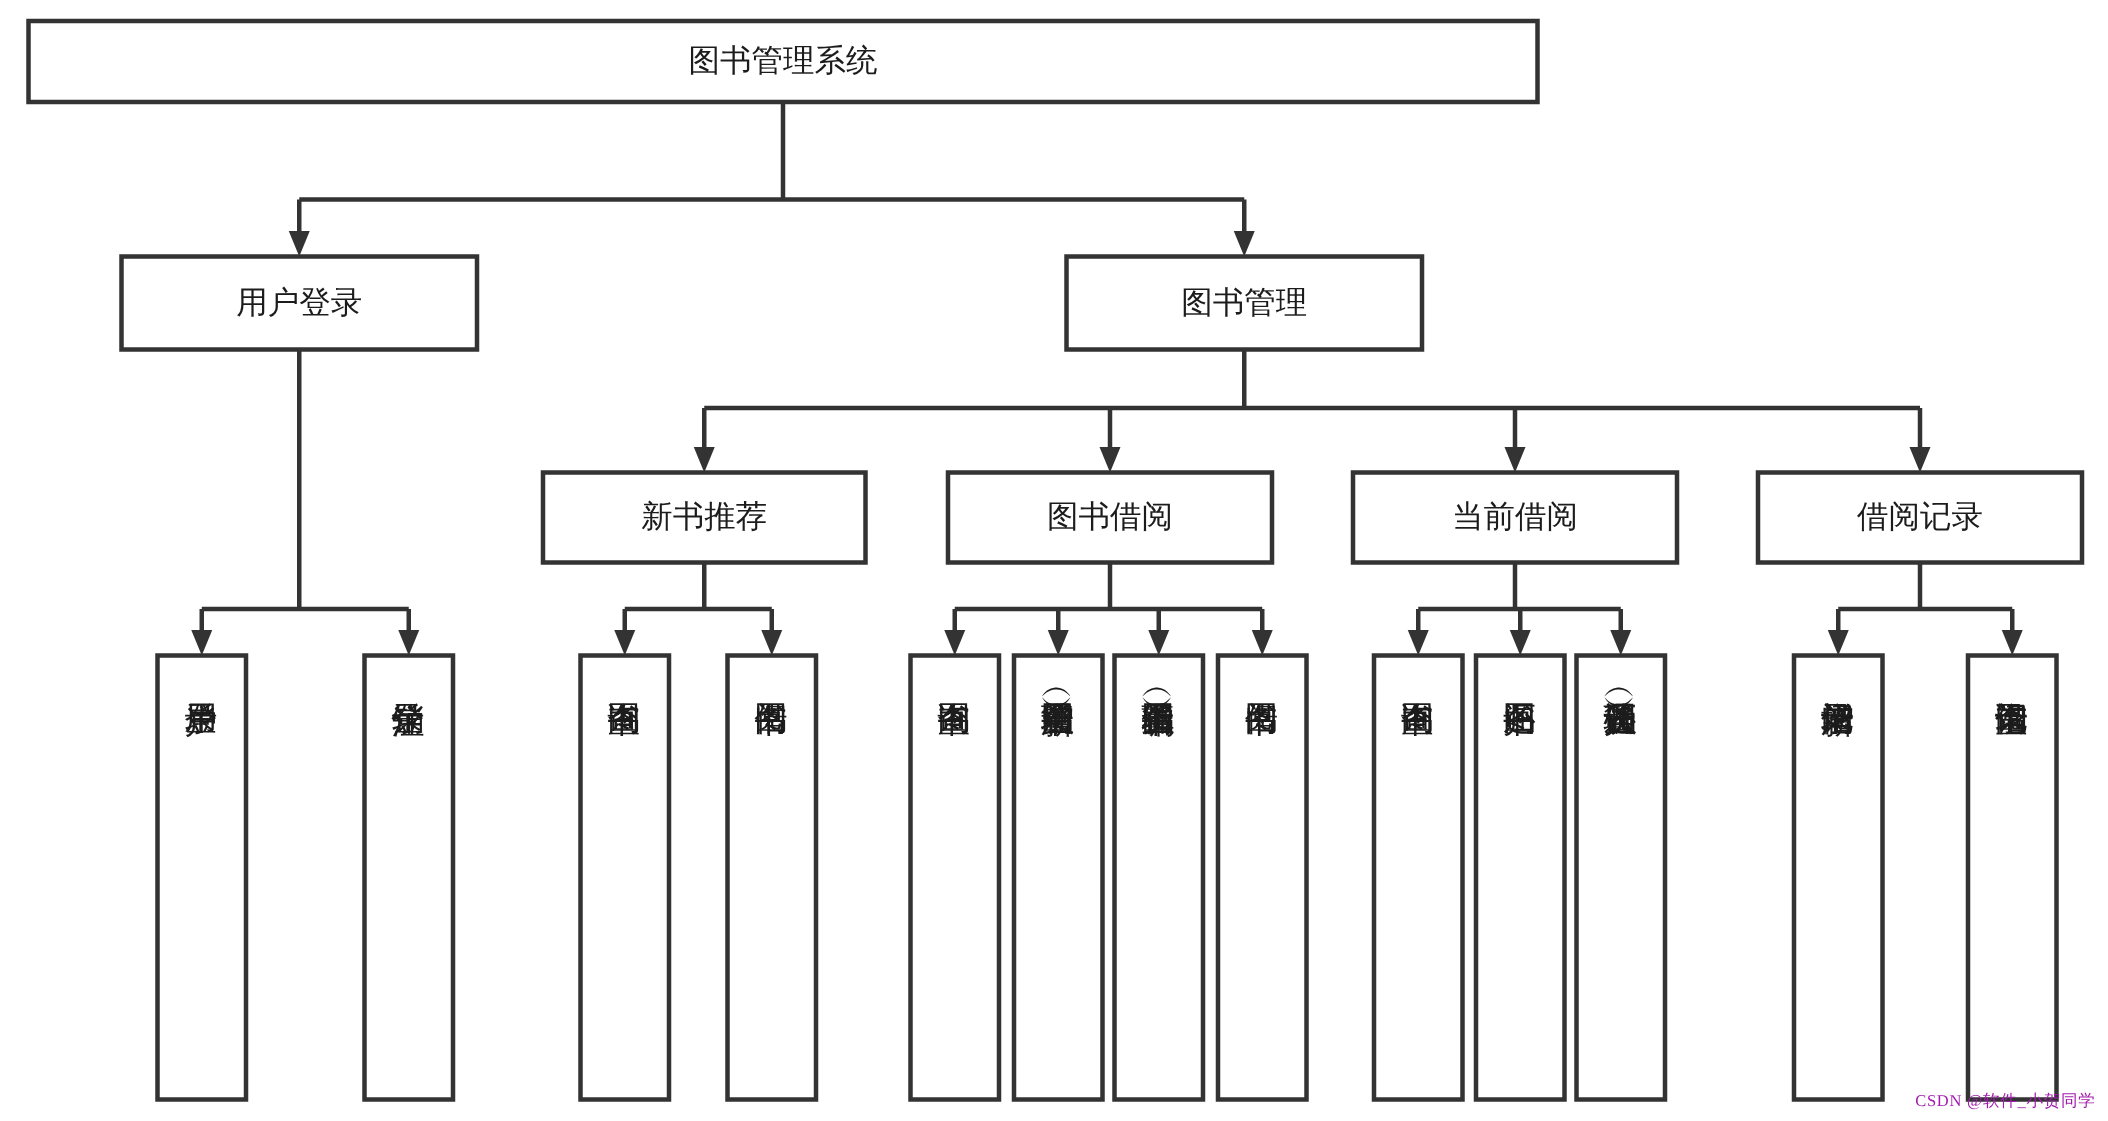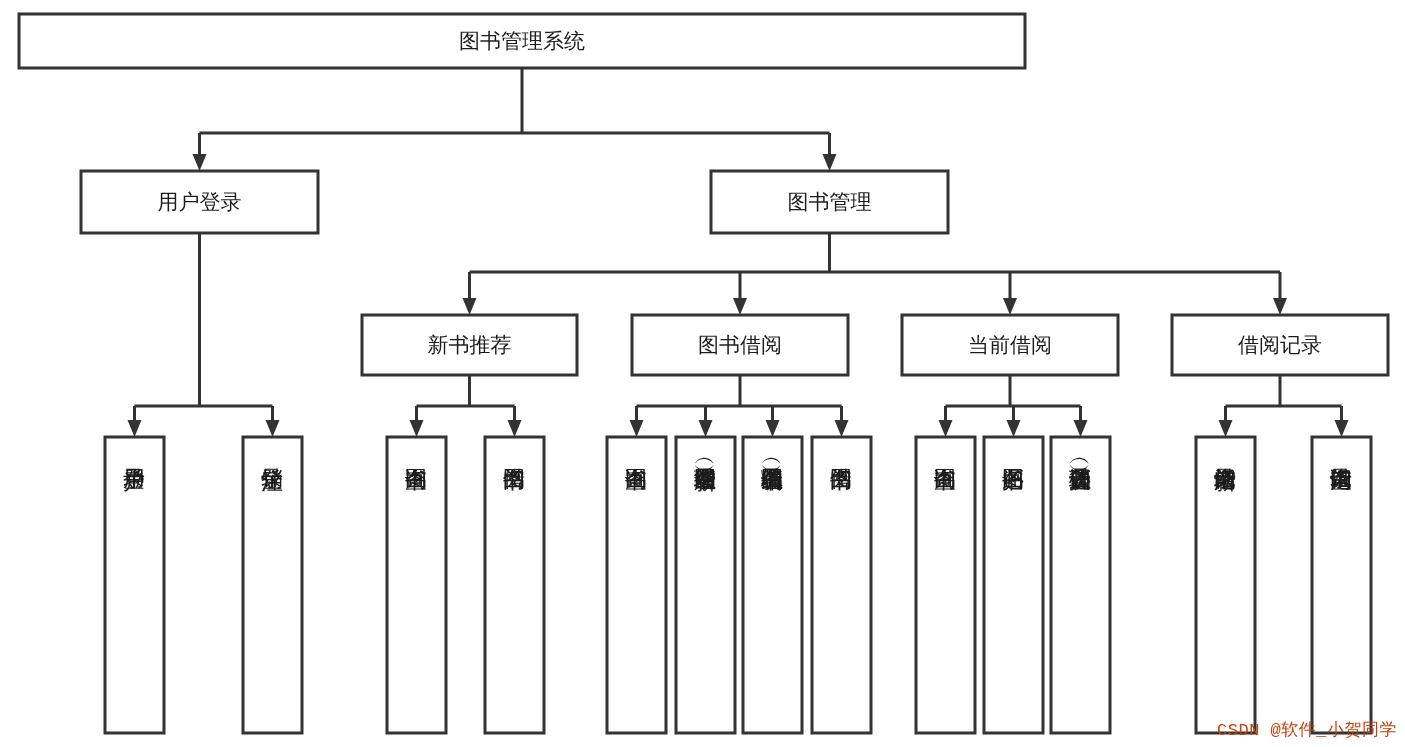--- a/index.html
+++ b/index.html
@@ -52,23 +52,23 @@
     font-size: 22px;
     fill: #1c1c1c;
     writing-mode: vertical-rl;
     text-orientation: upright;
     text-anchor: middle;
   }
   .watermark {
     position: absolute;
     right: 8px;
     bottom: 6px;
-    font-family: Liberation Mono, monospace;
-    font-size: 17px;
-    color: #c2410c;
+    font-family: Liberation Serif, serif;
+    font-size: 11px;
+    color: #a21caf;
     letter-spacing: 0.5px;
     white-space: nowrap;
     pointer-events: none;
   }
 </style>
 </head>
 <body>
 
 <div id="diagram-root">
 

